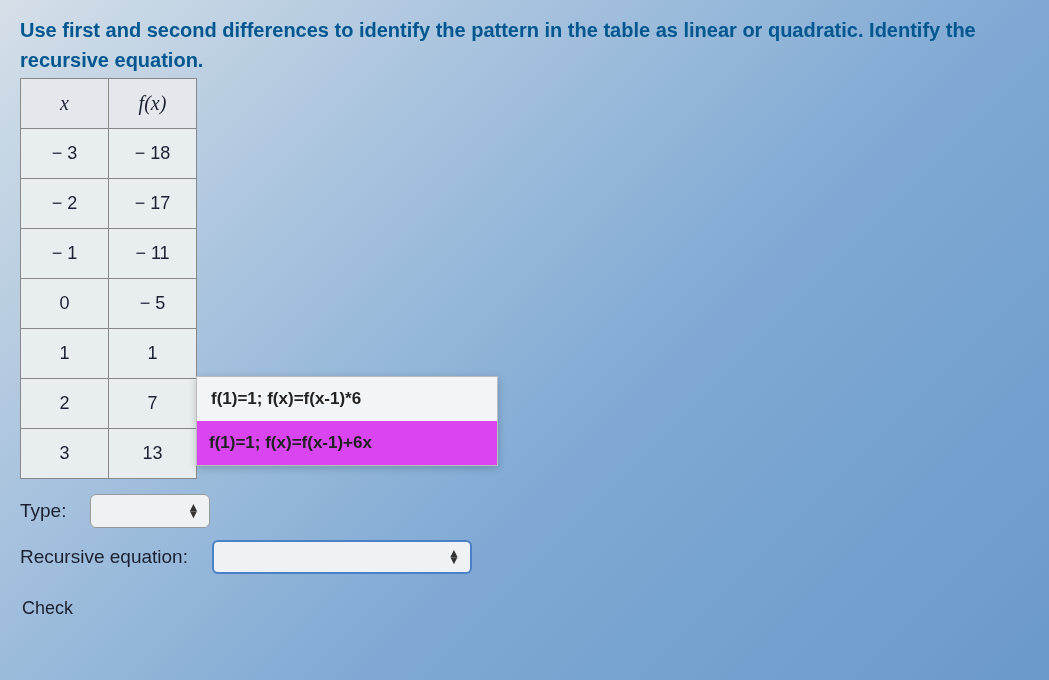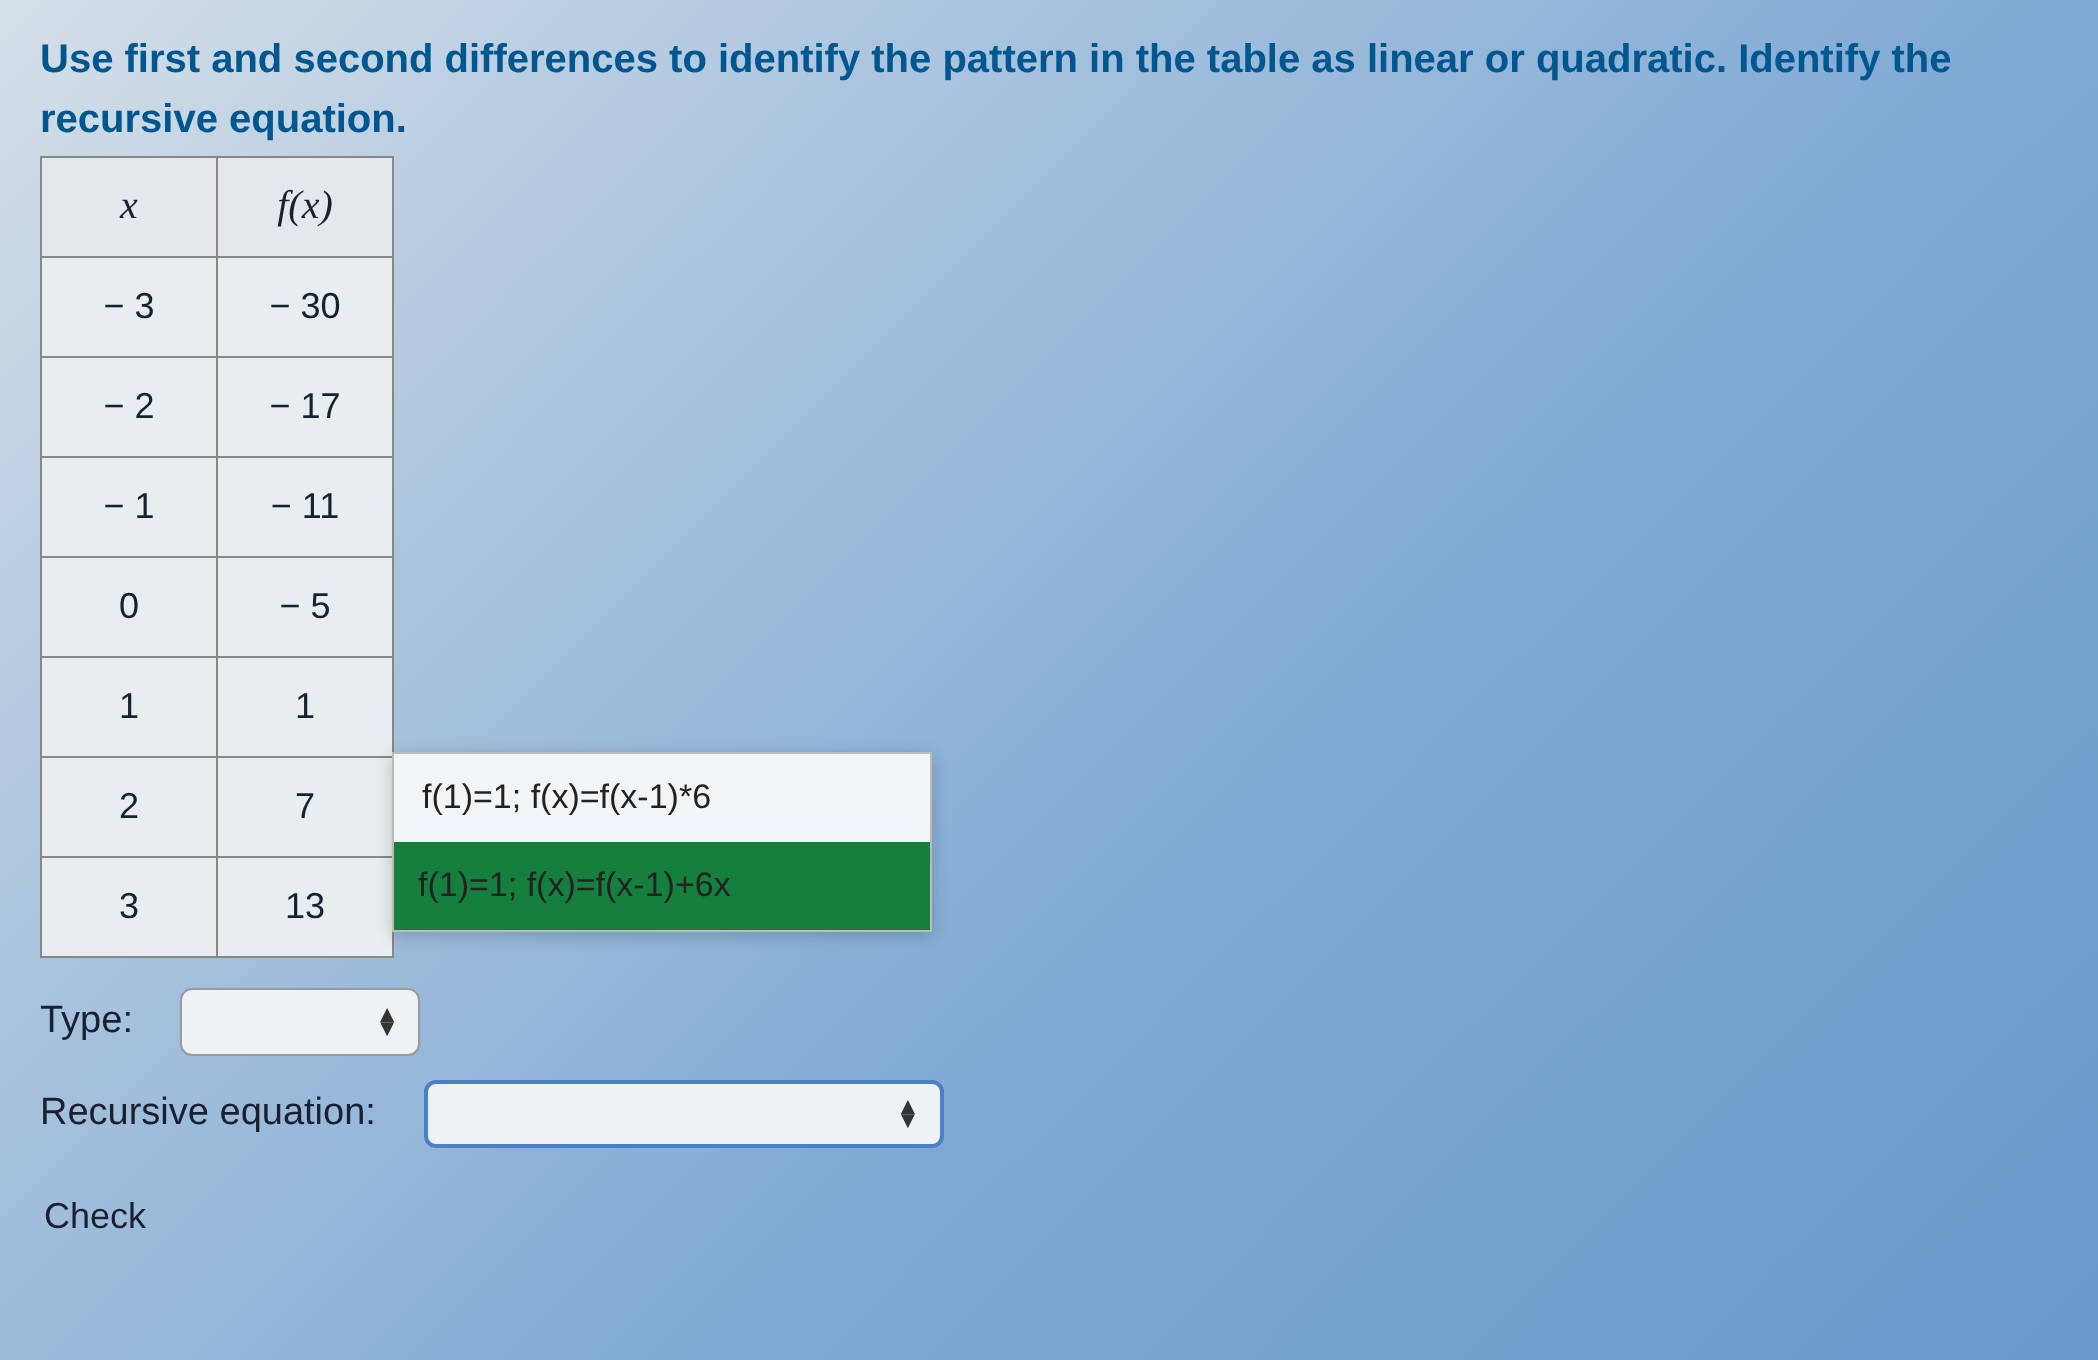--- a/index.html
+++ b/index.html
@@ -68,32 +68,33 @@
       font-size: 12px;
       line-height: 7px;
       color: #333;
       display: flex;
       flex-direction: column;
     }
     .dropdown {
       position: absolute;
       left: 196px;
       top: 376px;
-      width: 270px;
+      width: 302px;
       background: #f2f5f8;
       border: 1px solid #bbb;
       box-shadow: 0 2px 8px rgba(0,0,0,0.2);
+      font-weight: bold;
     }
     .dropdown-item {
       padding: 12px 14px;
       font-size: 17px;
       color: #222;
       cursor: pointer;
     }
-    .dropdown-item.highlight { background: #15803d; padding-left: 12px; }
+    .dropdown-item.highlight { background: #d946ef; padding-left: 12px; }
     .check-btn {
       margin-top: 20px;
       font-size: 18px;
       color: #1a2030;
       display: inline-block;
       padding: 4px 2px;
       cursor: pointer;
     }
   </style>
 </head>
@@ -106,21 +107,21 @@
 <table class="data-table">
   <thead>
     <tr>
       <th>x</th>
       <th>f(x)</th>
     </tr>
   </thead>
   <tbody>
     <tr>
         <td>− 3</td>
-        <td>− 30</td>
+        <td>− 18</td>
       </tr>
     <tr>
         <td>− 2</td>
         <td>− 17</td>
       </tr>
     <tr>
         <td>− 1</td>
         <td>− 11</td>
       </tr>
     <tr>

